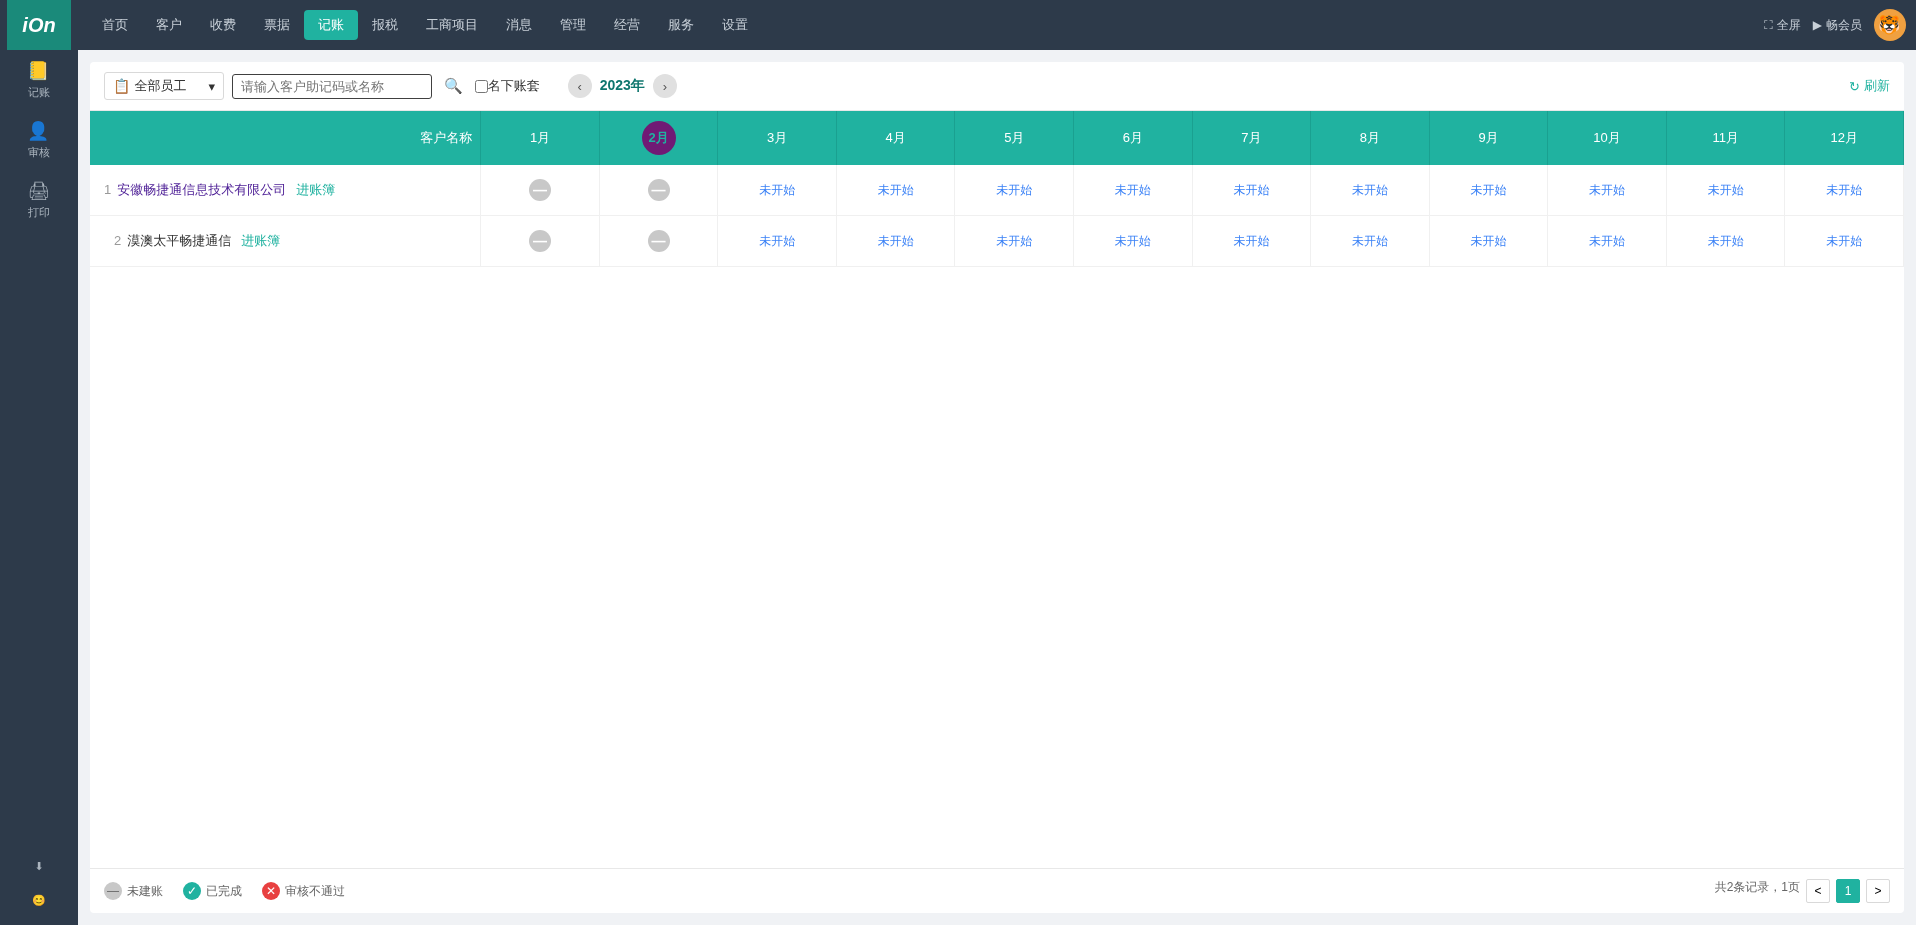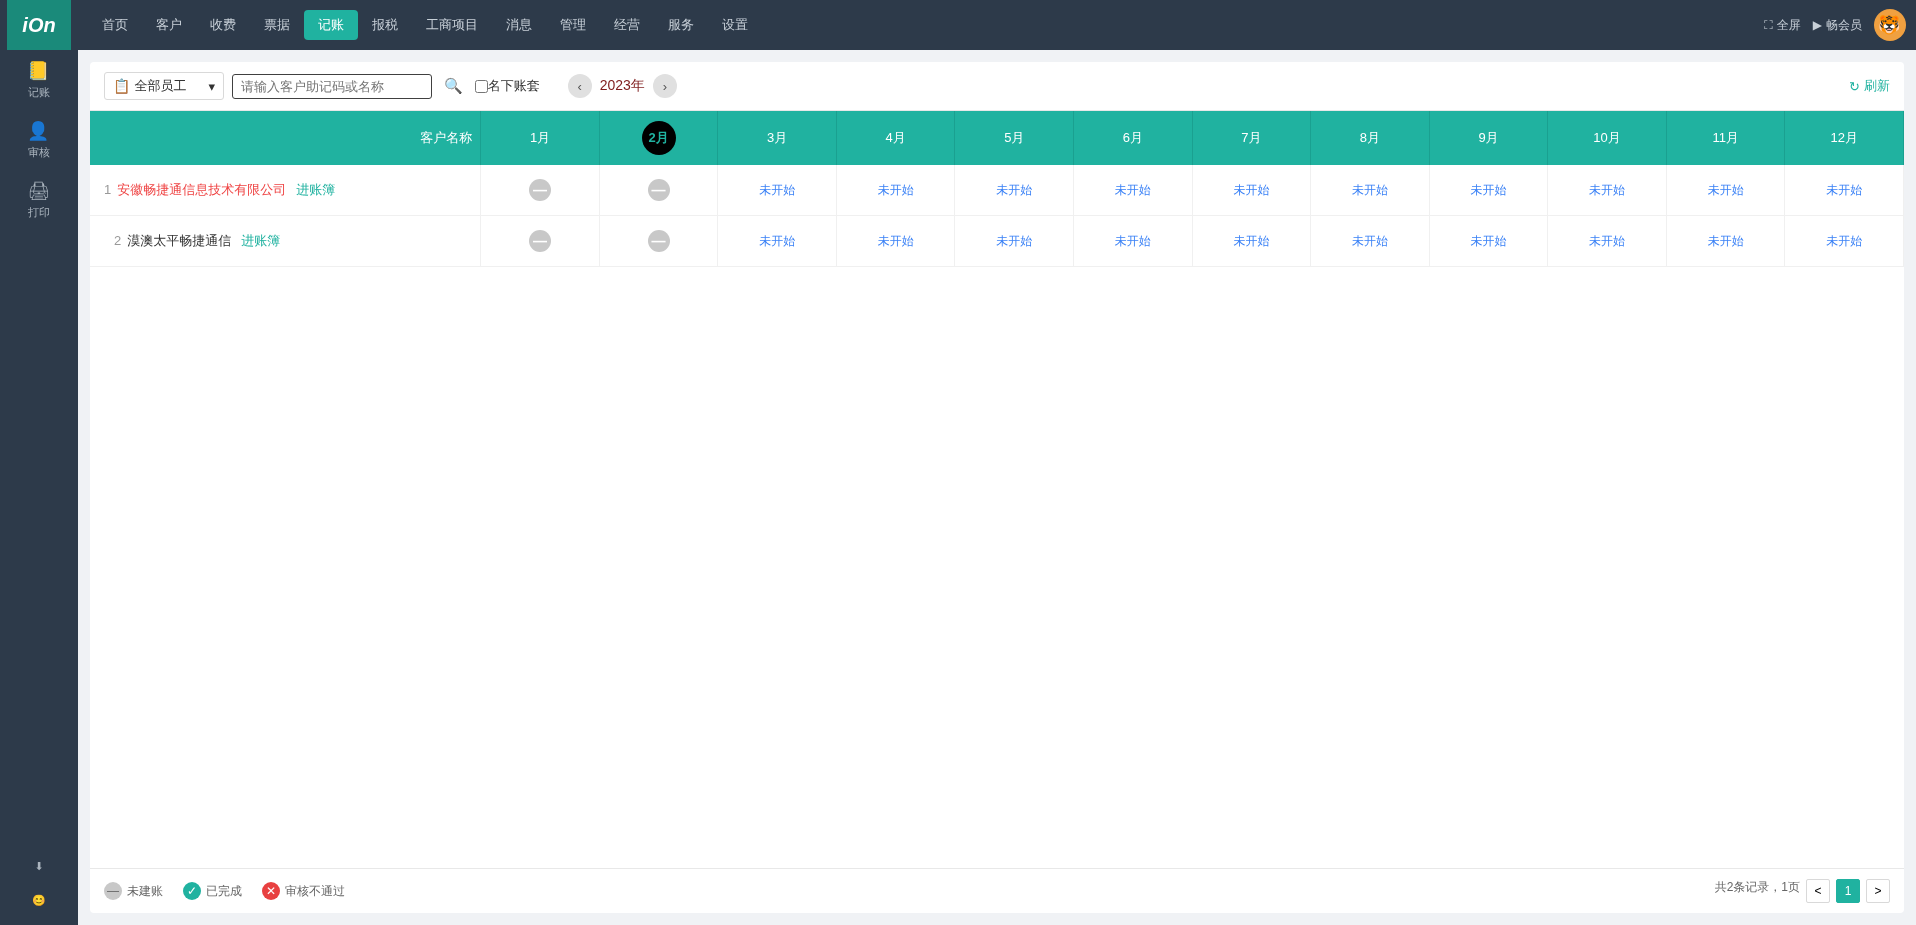--- a/index.html
+++ b/index.html
@@ -193,22 +193,22 @@
       border: none;
       cursor: pointer;
       display: flex;
       align-items: center;
       justify-content: center;
       font-size: 13px;
       color: #555;
     }
     .year-text {
       font-size: 14px;
-      font-weight: normal;
-      color: #7f1d1d;
+      font-weight: bold;
+      color: #0f766e;
     }
     .refresh-btn {
       margin-left: auto;
       display: flex;
       align-items: center;
       gap: 4px;
       cursor: pointer;
       color: #20b2a0;
       font-size: 13px;
     }
@@ -238,21 +238,21 @@
       width: 280px;
     }
     .month-th {
       width: 88px;
     }
     .month-circle {
       display: inline-flex;
       width: 34px;
       height: 34px;
       border-radius: 50%;
-      background: #000000;
+      background: #701a75;
       color: #20b2a0;
       align-items: center;
       justify-content: center;
       font-size: 13px;
       font-weight: bold;
     }
     tbody tr {
       border-bottom: 1px solid #f0f0f0;
     }
     tbody tr td {
@@ -442,21 +442,21 @@
               <th class="month-th">7月</th>
               <th class="month-th">8月</th>
               <th class="month-th">9月</th>
               <th class="month-th">10月</th>
               <th class="month-th">11月</th>
               <th class="month-th">12月</th>
             </tr>
           </thead>
           <tbody id="table-body">
           <tr>
-                <td style="text-align: left; padding-left: 14px;"><span style="color:#999;margin-right:6px">1</span><span style="color:#ef4444">安徽畅捷通信息技术有限公司</span><span class="link-btn">进账簿</span></td>
+                <td style="text-align: left; padding-left: 14px;"><span style="color:#999;margin-right:6px">1</span><span style="color:#4c1d95">安徽畅捷通信息技术有限公司</span><span class="link-btn">进账簿</span></td>
                 <td><span class="status-circle" style="background:#c8c8c8;">—</span></td>
                 <td><span class="status-circle" style="background:#c8c8c8;">—</span></td>
                 <td><span class="not-started">未开始</span></td>
                 <td><span class="not-started">未开始</span></td>
                 <td><span class="not-started">未开始</span></td>
                 <td><span class="not-started">未开始</span></td>
                 <td><span class="not-started">未开始</span></td>
                 <td><span class="not-started">未开始</span></td>
                 <td><span class="not-started">未开始</span></td>
                 <td><span class="not-started">未开始</span></td>

